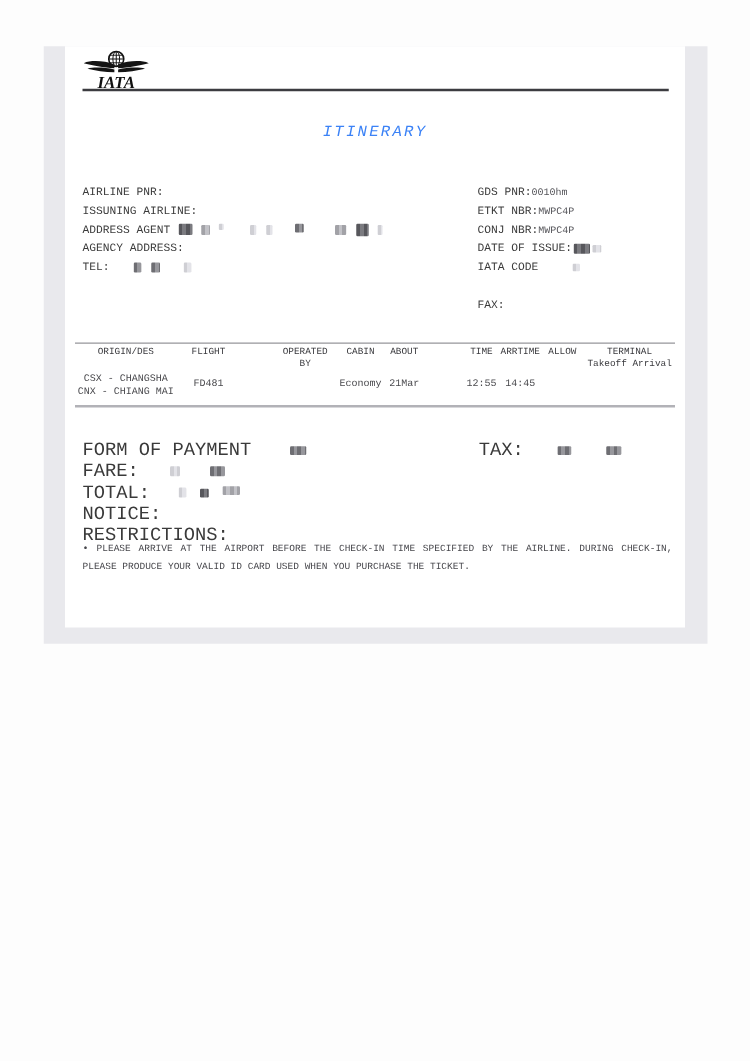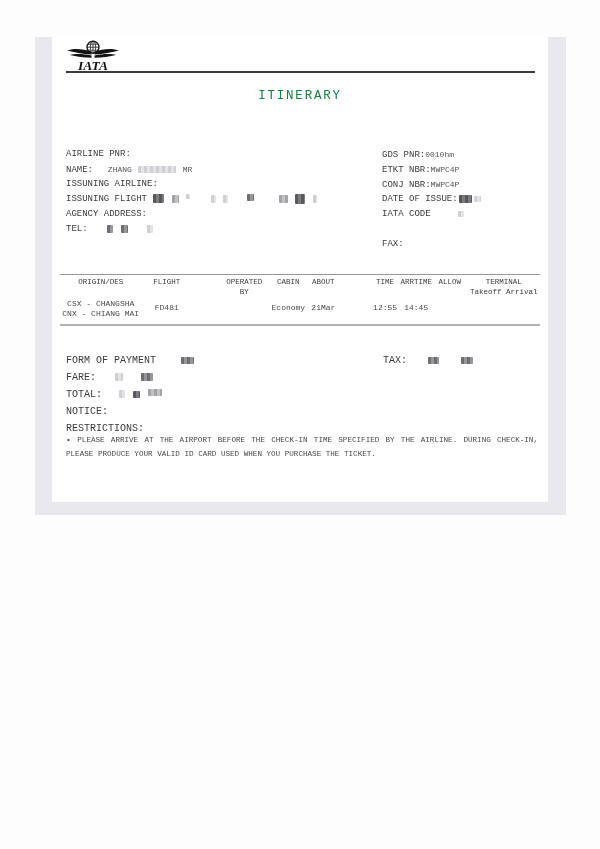--- a/index.html
+++ b/index.html
@@ -4,22 +4,22 @@
 <style>
   * { margin:0; padding:0; box-sizing:border-box; }
   html,body { width:600px; height:849px; background:#fdfdfd; font-family:"Liberation Mono", monospace; }
   .backdrop { position:absolute; left:35px; top:37px; width:531px; height:478px; background:#e9e9ed; }
   .page { position:absolute; left:52px; top:37px; width:496px; height:465px; background:#ffffff; color:#3a3a3a; }
 
   
   .logo { position:absolute; left:13px; top:3px; width:56px; height:32px; }
   .logo-rule { position:absolute; left:14px; top:34px; width:469px; height:1.5px; background:#3c3c40; }
 
-  .doc-title { position:absolute; left:0; top:52px; width:100%; text-align:center;
-               font-size:12.5px; letter-spacing:1.8px; color:#15803d; }
+  .doc-title { position:absolute; left:0; top:62px; width:100%; text-align:center;
+               font-size:12.5px; letter-spacing:1.8px; color:#3b82f6;font-style:italic; }
 
   
   .fields { position:absolute; top:110px; left:0; width:100%; font-size:9px; }
   .fcol { position:absolute; top:0; }
   .fcol.left  { left:14px; }
   .fcol.right { left:330px; }
   .frow { height:15px; line-height:15px; white-space:nowrap; }
   .fval { color:#55555a; font-size:8px; }
 
   
@@ -36,21 +36,21 @@
   .ftable { position:absolute; left:8px; top:237px; width:480px;
             border-top:1px solid #96969b; border-bottom:2px solid #b2b2b7; }
   .trow { display:flex; align-items:flex-start; }
   .trow.head { padding-top:3px; font-size:7.5px; color:#3a3a3e; min-height:20px; }
   .trow.body { padding:2px 0 6px 0; font-size:8px; color:#4a4a4e; }
   .tc { text-align:center; line-height:9.5px; }
   .c-origin{width:93px;} .c-flight{width:58px;} .c-oper{width:55px;margin-left:28px;} .c-cabin{width:46px;text-align:center;}
   .c-date{width:34px;} .c-time{width:34px;margin-left:32px;} .c-arr{width:37px;} .c-allow{width:40px;} .c-term{width:83px;}
 
   
-  .pay { position:absolute; left:14px; top:315px; width:470px; font-size:10px; }
+  .pay { position:absolute; left:14px; top:315px; width:470px; font-size:15px; }
   .prow { height:17px; line-height:17px; white-space:nowrap; }
   .tax-row { position:absolute; left:317px; top:0; }
 
   
   .notice-list { position:absolute; left:14px; top:396px; width:472px;
                  font-size:7.6px; line-height:13.5px; color:#47474c; }
   .notice-item { text-align:justify; }
   .bullet { font-size:8px; }
 </style>
 </head>
@@ -78,31 +78,24 @@
   <div class="logo-rule"></div>
 
   <div class="doc-title">ITINERARY</div>
 
   <div class="fields">
     <div class="fcol left">
       <div class="frow">
         <span>AIRLINE PNR:</span>
       </div>
       <div class="frow">
-        <span>NAME:</span>
-        <span class="gap4"></span>
-        <span class="fval">ZHANG</span>
-        <span class="rx l" style="width:38px;height:7px;"></span>
-        <span class="fval">MR</span>
-      </div>
-      <div class="frow">
         <span>ISSUNING AIRLINE:</span>
       </div>
       <div class="frow">
-        <span>ISSUNING FLIGHT</span>
+        <span>ADDRESS AGENT</span>
         <span class="rx d1" style="width:11px;height:9px;"></span>
         <span class="rx m" style="width:7px;"></span>
         <span class="rx l" style="width:4px;height:5px;margin-bottom:4px;"></span>
         <span class="gap8"></span>
         <span class="rx l" style="width:5px;"></span>
         <span class="rx l" style="width:5px;"></span>
         <span class="gap6"></span>
         <span class="rx d2" style="width:7px;height:7px;margin-bottom:3px;"></span>
         <span class="gap12"></span>
         <span class="rx m" style="width:9px;"></span>

